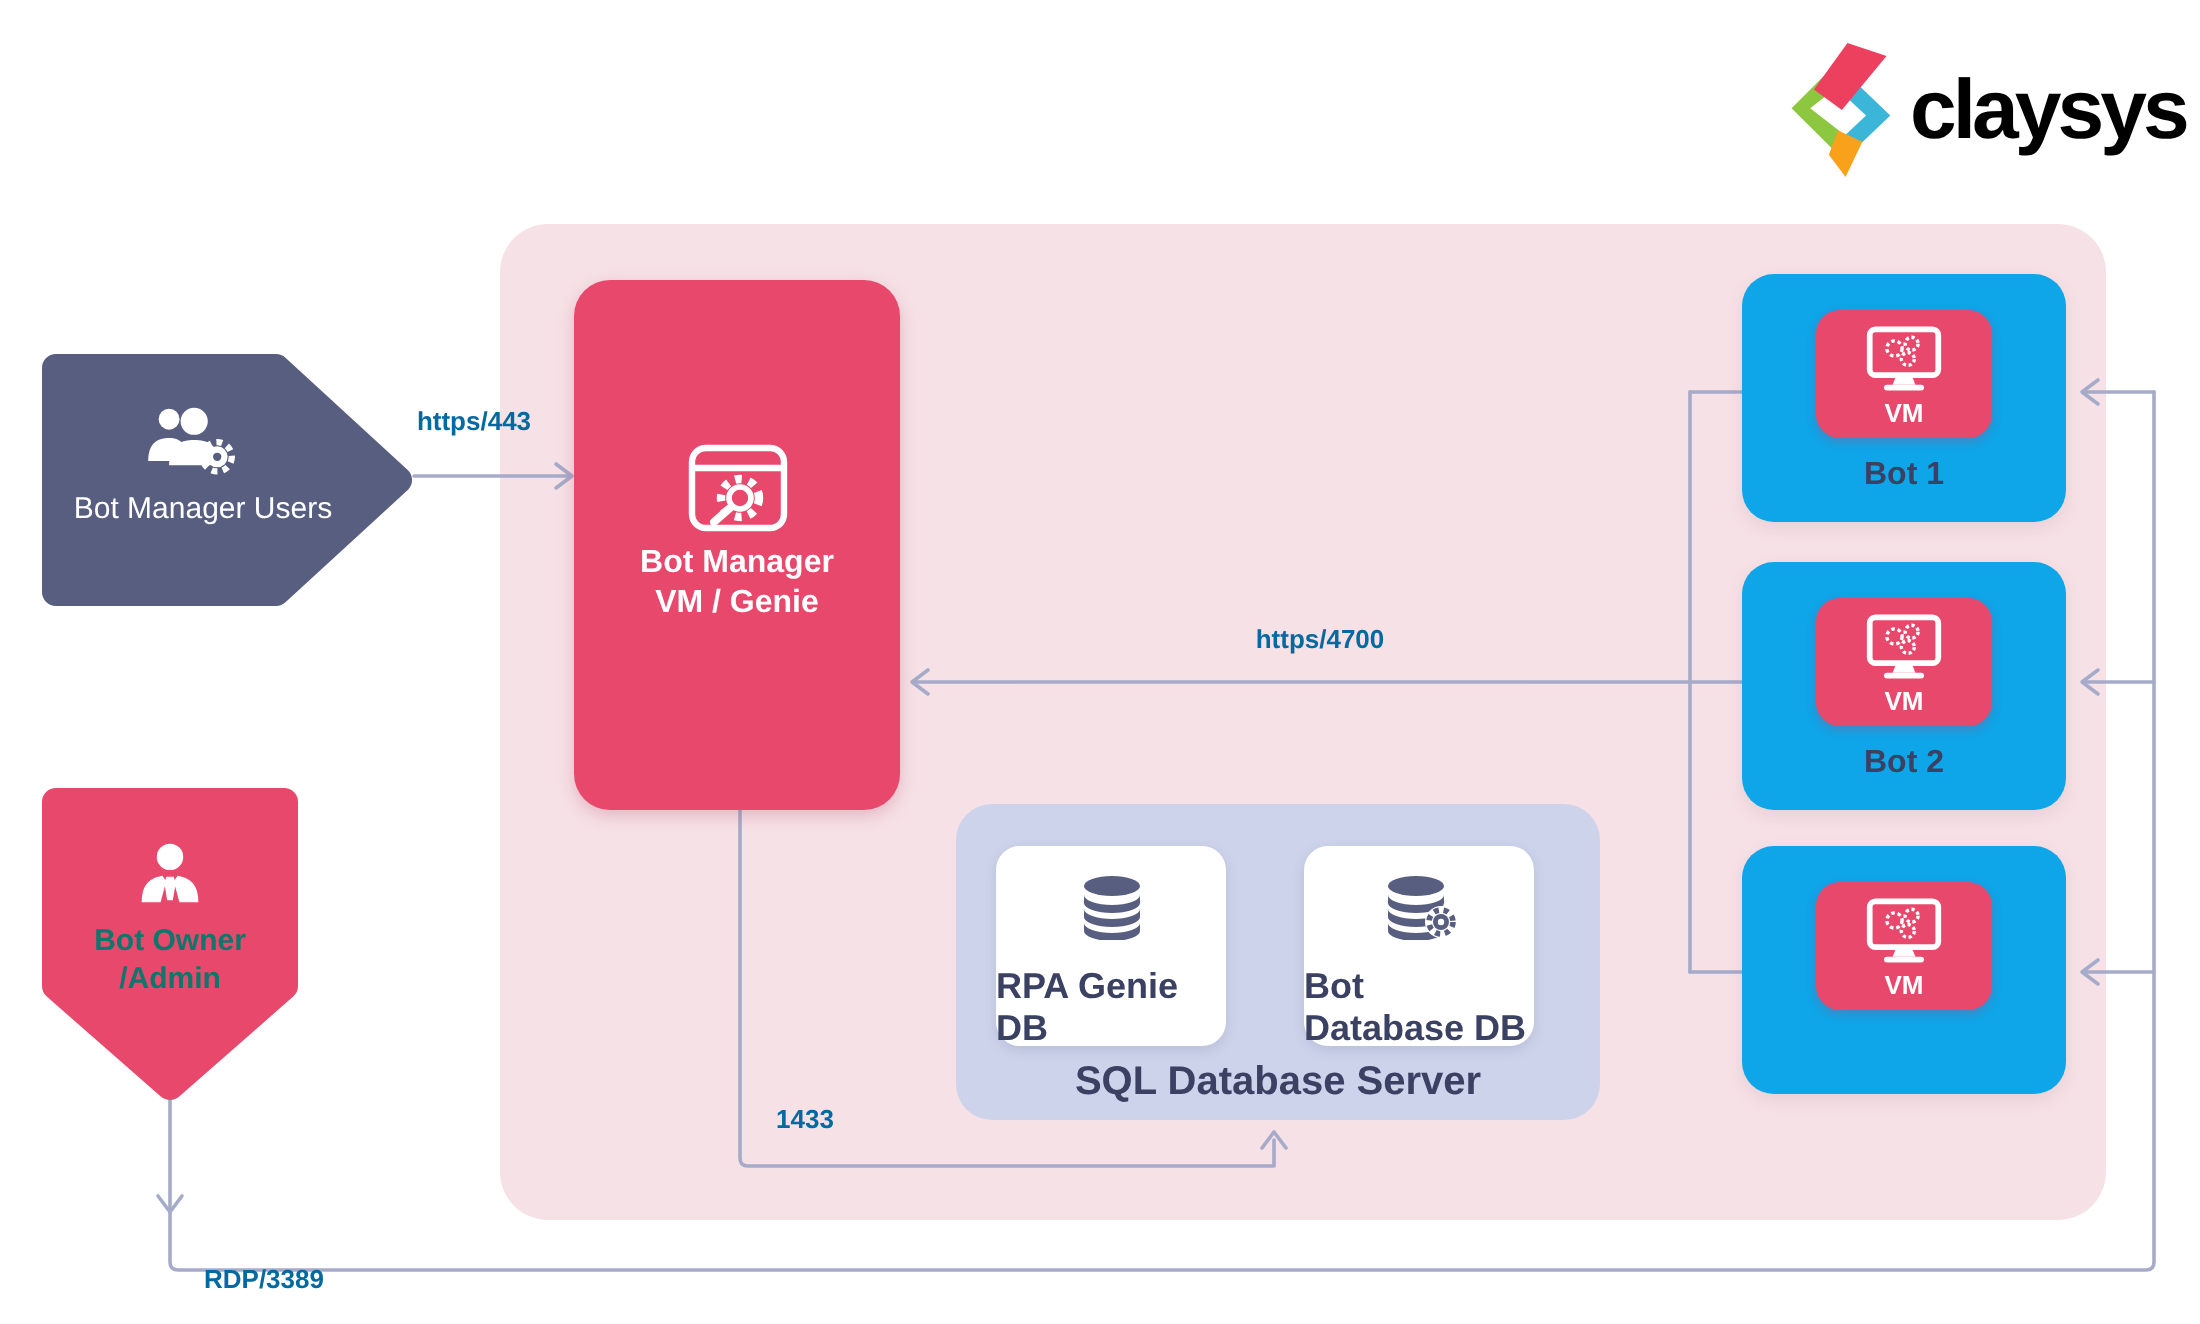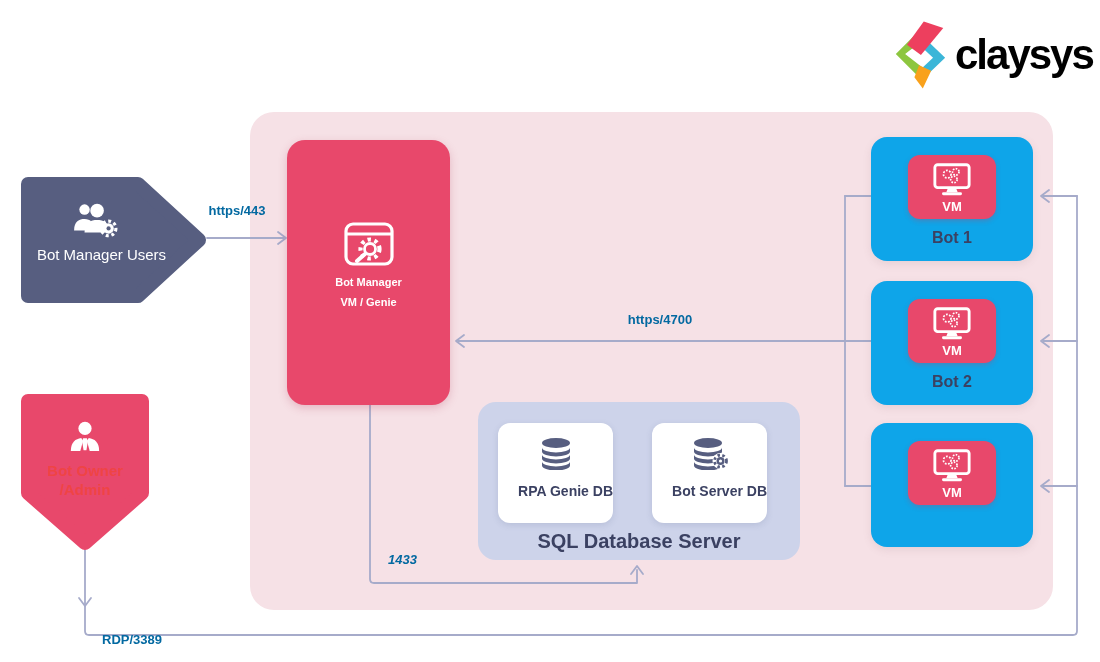--- a/index.html
+++ b/index.html
@@ -23,34 +23,34 @@
   
   .node-users{position:absolute;left:20px;top:176px;width:187px;height:128px;}
   .node-users .shape{position:absolute;left:0;top:0;}
   .node-users .icon{position:absolute;left:52px;top:24px;}
   .node-users .lbl{position:absolute;left:4px;top:70px;width:155px;text-align:center;color:#fff;font-size:15px;font-weight:400;}
 
   
   .node-owner{position:absolute;left:20px;top:393px;width:130px;height:160px;}
   .node-owner .shape{position:absolute;left:0;top:0;}
   .node-owner .icon{position:absolute;left:48px;top:26px;}
-  .node-owner .lbl{position:absolute;left:0;top:68px;width:130px;text-align:center;color:#ef4444;font-size:15px;font-weight:700;line-height:19px;}
+  .node-owner .lbl{position:absolute;left:0;top:68px;width:130px;text-align:center;color:#0f766e;font-size:15px;font-weight:700;line-height:19px;}
 
   
   .node-server{position:absolute;left:287px;top:140px;width:163px;height:265px;background:#e8486b;border-radius:18px;box-shadow:0 3px 8px rgba(180,60,90,.25);}
   .node-server .icon{position:absolute;left:56px;top:80px;}
-  .node-server .lbl{position:absolute;left:0;top:132px;width:163px;text-align:center;color:#fff;font-size:11px;font-weight:700;line-height:20px;}
+  .node-server .lbl{position:absolute;left:0;top:132px;width:163px;text-align:center;color:#fff;font-size:16px;font-weight:700;line-height:20px;}
 
   
   .sql-box{position:absolute;left:478px;top:402px;width:322px;height:158px;background:#cdd3ea;border-radius:18px;}
   .db-card{position:absolute;top:21px;width:115px;height:100px;background:#ffffff;border-radius:12px;box-shadow:0 2px 6px rgba(90,100,140,.18);}
   .db-card.first{left:20px;}
   .db-card.second{left:174px;}
   .db-card .icon{position:absolute;left:50%;transform:translateX(-50%);top:13px;}
-  .db-card .lbl{position:absolute;left:0;top:60px;width:100%;text-align:right;font-size:14px;font-weight:700;color:#3b4162;}
+  .db-card .lbl{position:absolute;left:0;top:60px;width:100%;text-align:left;font-size:18px;font-weight:700;color:#3b4162;}
   .sql-lbl{position:absolute;left:0;top:128px;width:100%;text-align:center;font-size:20px;font-weight:700;color:#3b4162;}
 
   
   .bot-card{position:absolute;left:871px;width:162px;height:124px;background:#0ea5e9;border-radius:16px;box-shadow:0 3px 8px rgba(120,90,100,.12);}
   .bot-card.b1{top:137px;} .bot-card.b2{top:281px;} .bot-card.b3{top:423px;}
   .vm-tile{position:absolute;left:37px;top:18px;width:88px;height:64px;background:#e8486b;border-radius:12px;box-shadow:0 2px 5px rgba(200,60,90,.3);}
   .vm-tile .icon{position:absolute;left:50%;transform:translateX(-50%);top:6px;}
   .vm-tile .vm-lbl{position:absolute;left:0;top:44px;width:100%;text-align:center;color:#fff;font-size:13px;font-weight:700;}
   .bot-lbl{position:absolute;left:0;top:92px;width:100%;text-align:center;font-size:16px;font-weight:700;color:#3b4162;}
 </style>
@@ -141,21 +141,21 @@
       <path d="M33 33 C33 23 28 20 22 19 L20 22 L23 33 Z" fill="#fff"></path>
       <path d="M16 19.5 L20 19.5 L21 23 L19.5 32 L16.5 32 L15 23 Z" fill="#fff"></path>
     </svg>
     <div class="lbl">
       <div>Bot Owner</div>
       <div>/Admin</div>
     </div>
   </div>
 
   <div class="edge-label" style="left:102px;top:632px;">RDP/3389</div>
-  <div class="edge-label" style="left:388px;top:552px;font-style:italic;">1433</div>
+  <div class="edge-label" style="left:388px;top:552px;">1433</div>
   <div class="edge-label center" style="left:600px;top:312px;width:120px;">https/4700</div>
 
   <div class="sql-box">
     <div class="db-card first">
       <svg class="icon" width="36" height="34" viewBox="0 0 36 32">
         <ellipse cx="18" cy="6" rx="14" ry="5" fill="#575e80"></ellipse>
         <path d="M4 10.5 a14 5 0 0 0 28 0 v4 a14 5 0 0 1 -28 0 z" fill="#575e80"></path>
         <path d="M4 17.5 a14 5 0 0 0 28 0 v4 a14 5 0 0 1 -28 0 z" fill="#575e80"></path>
         <path d="M4 24.5 a14 5 0 0 0 28 0 v4 a14 5 0 0 1 -28 0 z" fill="#575e80"></path>
       </svg>
@@ -165,21 +165,21 @@
       <svg class="icon" width="38" height="34" viewBox="0 0 38 32">
         <ellipse cx="17" cy="6" rx="14" ry="5" fill="#575e80"></ellipse>
         <path d="M3 10.5 a14 5 0 0 0 28 0 v4 a14 5 0 0 1 -28 0 z" fill="#575e80"></path>
         <path d="M3 17.5 a14 5 0 0 0 28 0 v4 a14 5 0 0 1 -28 0 z" fill="#575e80"></path>
         <path d="M3 24.5 a14 5 0 0 0 28 0 v4 a14 5 0 0 1 -28 0 z" fill="#575e80"></path>
         <circle cx="29.5" cy="24" r="8" fill="#ffffff"></circle>
         <circle cx="29.5" cy="24" r="6" fill="none" stroke="#575e80" stroke-width="2.8" stroke-dasharray="2.5 2.4"></circle>
         <circle cx="29.5" cy="24" r="4" fill="#575e80"></circle>
         <circle cx="29.5" cy="24" r="1.6" fill="#ffffff"></circle>
       </svg>
-      <div class="lbl">Bot Server DB</div>
+      <div class="lbl">Bot Database DB</div>
     </div>
     <div class="sql-lbl">SQL Database Server</div>
   </div>
 
   <div class="bot-card b1">
     <div class="vm-tile">
       <svg class="icon" width="40" height="36" viewBox="0 0 42 36">
         <rect x="3" y="3" width="36" height="24" rx="3" fill="none" stroke="#fff" stroke-width="3"></rect>
         <circle cx="16" cy="13" r="4" fill="none" stroke="#fff" stroke-width="1.8" stroke-dasharray="1.9 1.5"></circle>
         <circle cx="25" cy="10.5" r="3.4" fill="none" stroke="#fff" stroke-width="1.8" stroke-dasharray="1.7 1.4"></circle>

